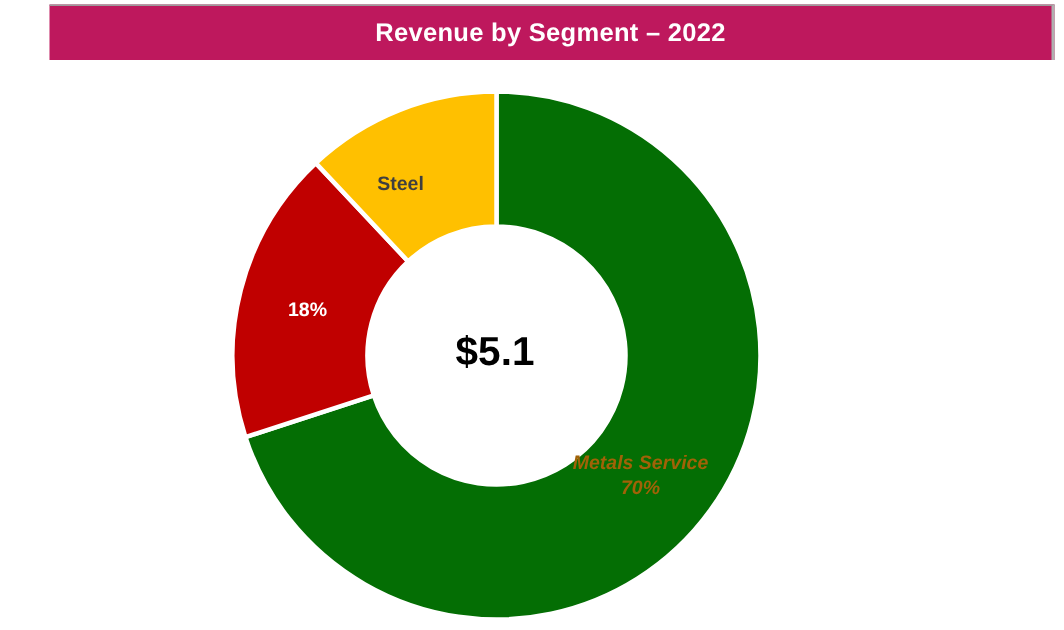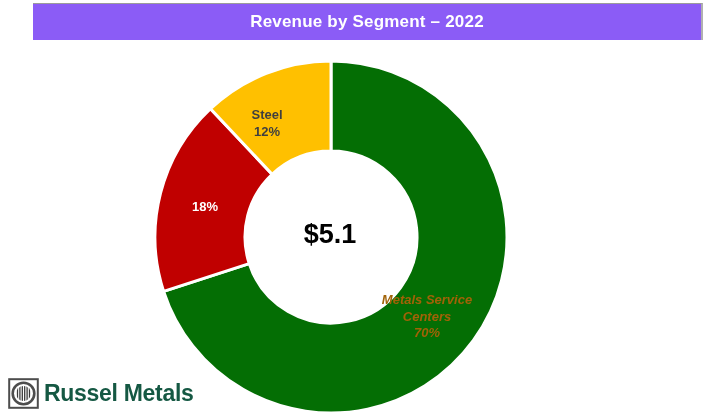--- a/index.html
+++ b/index.html
@@ -71,63 +71,41 @@
     font-size: 23px;
     font-weight: bold;
     letter-spacing: -0.3px;
   }
 </style>
 </head>
 <body>
 
 <div class="slide">
 
-  <div class="title-bar" style="background: #8b5cf6;">
+  <div class="title-bar" style="background: #be185d;">
     <span style="color: rgb(255, 255, 255);">Revenue by Segment – 2022</span>
   </div>
 
   <svg class="donut" id="donut" width="709" height="420" viewBox="0 0 709 420">
       <path d="M 331.00 61.00 A 176 176 0 1 1 163.61 291.39 L 249.21 263.58 A 86 86 0 1 0 331.00 151.00 Z" fill="#046E04" stroke="#FFFFFF" stroke-width="3"></path>
       <path d="M 163.61 291.39 A 176 176 0 0 1 210.52 108.70 L 272.13 174.31 A 86 86 0 0 0 249.21 263.58 Z" fill="#C00000" stroke="#FFFFFF" stroke-width="3"></path>
       <path d="M 210.52 108.70 A 176 176 0 0 1 331.00 61.00 L 331.00 151.00 A 86 86 0 0 0 272.13 174.31 Z" fill="#FFC000" stroke="#FFFFFF" stroke-width="3"></path>
     </svg>
 
   <div class="labels-layer" id="labels">
       <div class="seg-label" style="left: 427px; top: 317px; color: #a16207; font-style: italic;">
         <div>Metals Service</div>
-        <div>Centers</div>
         <div>70%</div>
       </div>
       <div class="seg-label" style="left: 205px; top: 207px; color: rgb(255, 255, 255);">
         <div>18%</div>
       </div>
       <div class="seg-label" style="left: 267px; top: 112px; color: rgb(63, 63, 63); margin-top: 11px;">
         <div>Steel</div>
-        <div>12%</div>
       </div>
     </div>
 
   <div class="center-label">
     <span>$5.1</span>
   </div>
 
-  <div class="logo">
-    <svg width="31" height="31" viewBox="0 0 31 31">
-      <defs>
-        <clipPath id="globeClip">
-            <circle cx="15.5" cy="15.5" r="7.6"></circle>
-          </clipPath>
-      </defs>
-      <rect x="1.2" y="1.2" width="28.6" height="28.6" fill="none" stroke="#4d4d4d" stroke-width="2"></rect>
-      <circle cx="15.5" cy="15.5" r="10.8" fill="none" stroke="#4d4d4d" stroke-width="2.6"></circle>
-      <g clip-path="url(#globeClip)" stroke="#3a3a3a" stroke-width="1.3">
-        <line x1="9.5" y1="6" x2="9.5" y2="25"></line>
-        <line x1="11.9" y1="6" x2="11.9" y2="25"></line>
-        <line x1="14.3" y1="6" x2="14.3" y2="25"></line>
-        <line x1="16.7" y1="6" x2="16.7" y2="25"></line>
-        <line x1="19.1" y1="6" x2="19.1" y2="25"></line>
-        <line x1="21.5" y1="6" x2="21.5" y2="25"></line>
-      </g>
-    </svg>
-    <span class="logo-text" style="color: rgb(21, 88, 67);">Russel Metals</span>
-  </div>
 
 </div>
 
 </body></html>

